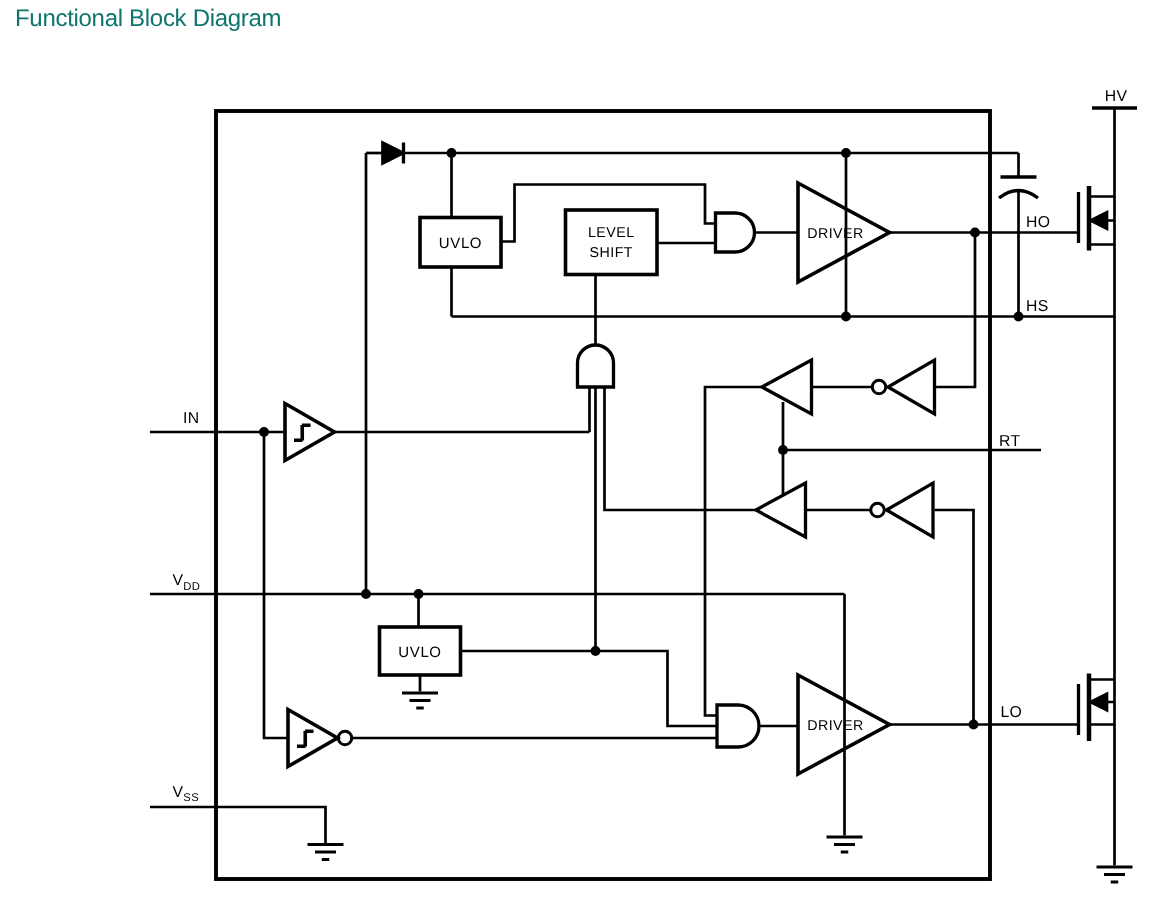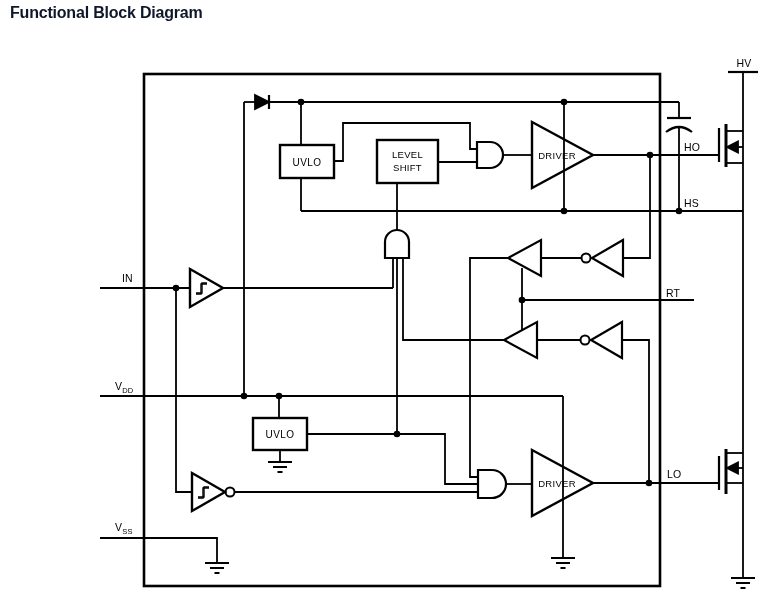--- a/index.html
+++ b/index.html
@@ -1,18 +1,18 @@
 <!DOCTYPE html>
 <html><head>
 <meta charset="utf-8">
 <style>
   html,body{margin:0;padding:0;background:#fff;}
   .page{position:relative;width:783px;height:600px;background:#ffffff;overflow:hidden;
         font-family:"Liberation Sans","DejaVu Sans",sans-serif;}
-  .title{position:absolute;left:10px;top:4px;font-size:16px;font-weight:bold;color:#0f172a;
+  .title{position:absolute;left:10px;top:4px;font-size:16px;font-weight:normal;color:#0f766e;
          letter-spacing:-0.2px;}
   svg text{font-family:"Liberation Sans","DejaVu Sans",sans-serif;fill:#000;}
   .blocklabel{font-size:10px;letter-spacing:0.4px;}
   .smalllabel{font-size:9.5px;letter-spacing:0.3px;}
   .pinlabel{font-size:10.5px;letter-spacing:0.2px;}
   .sub{font-size:7.5px;}
 </style>
 </head>
 <body>
 

